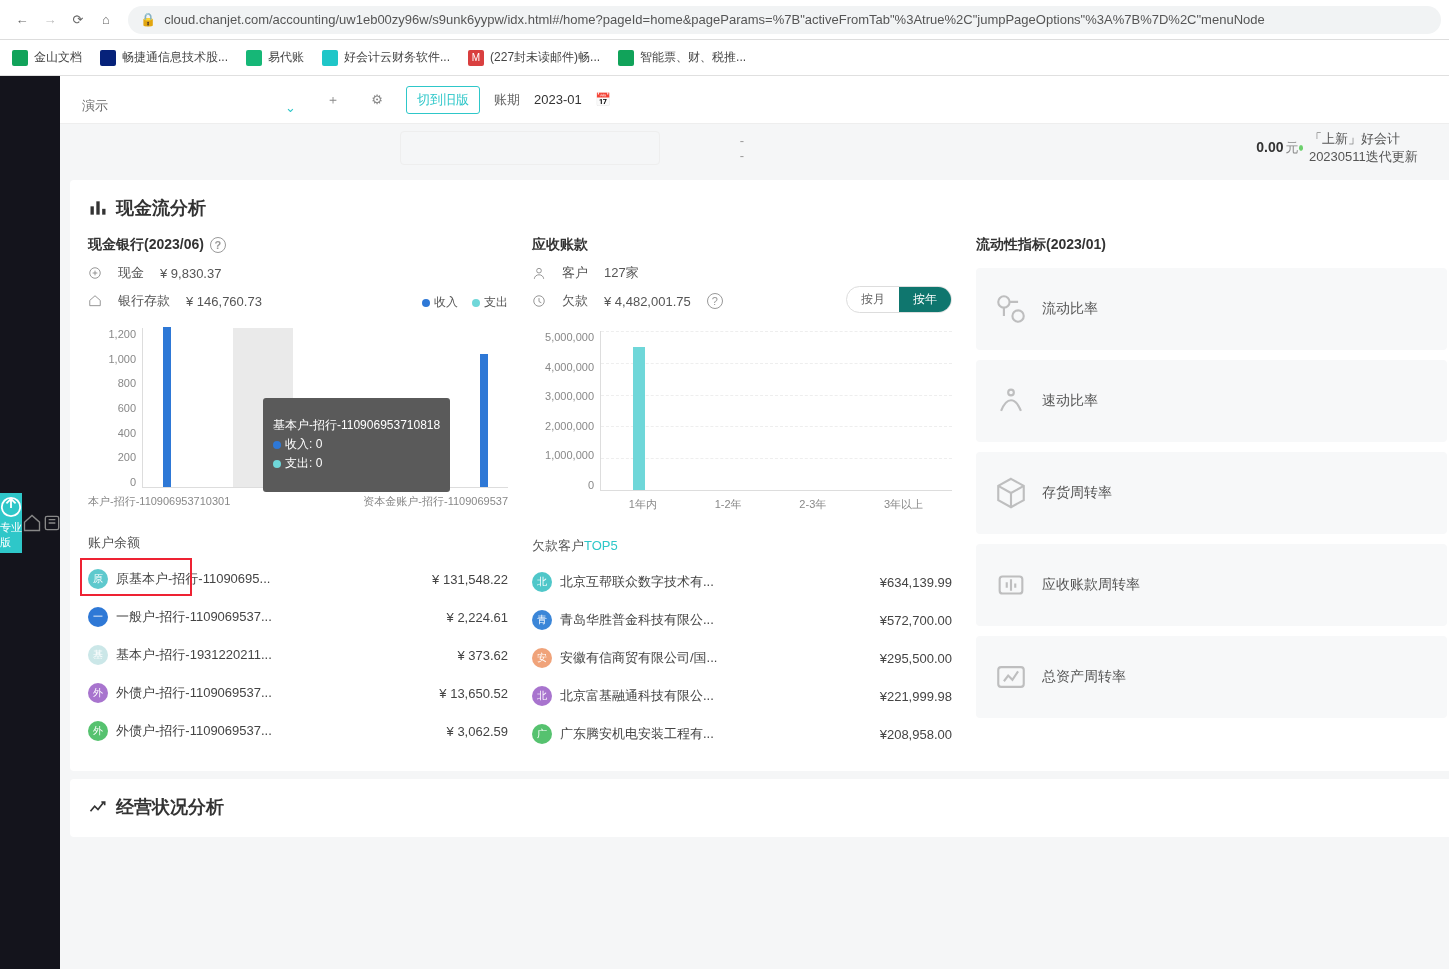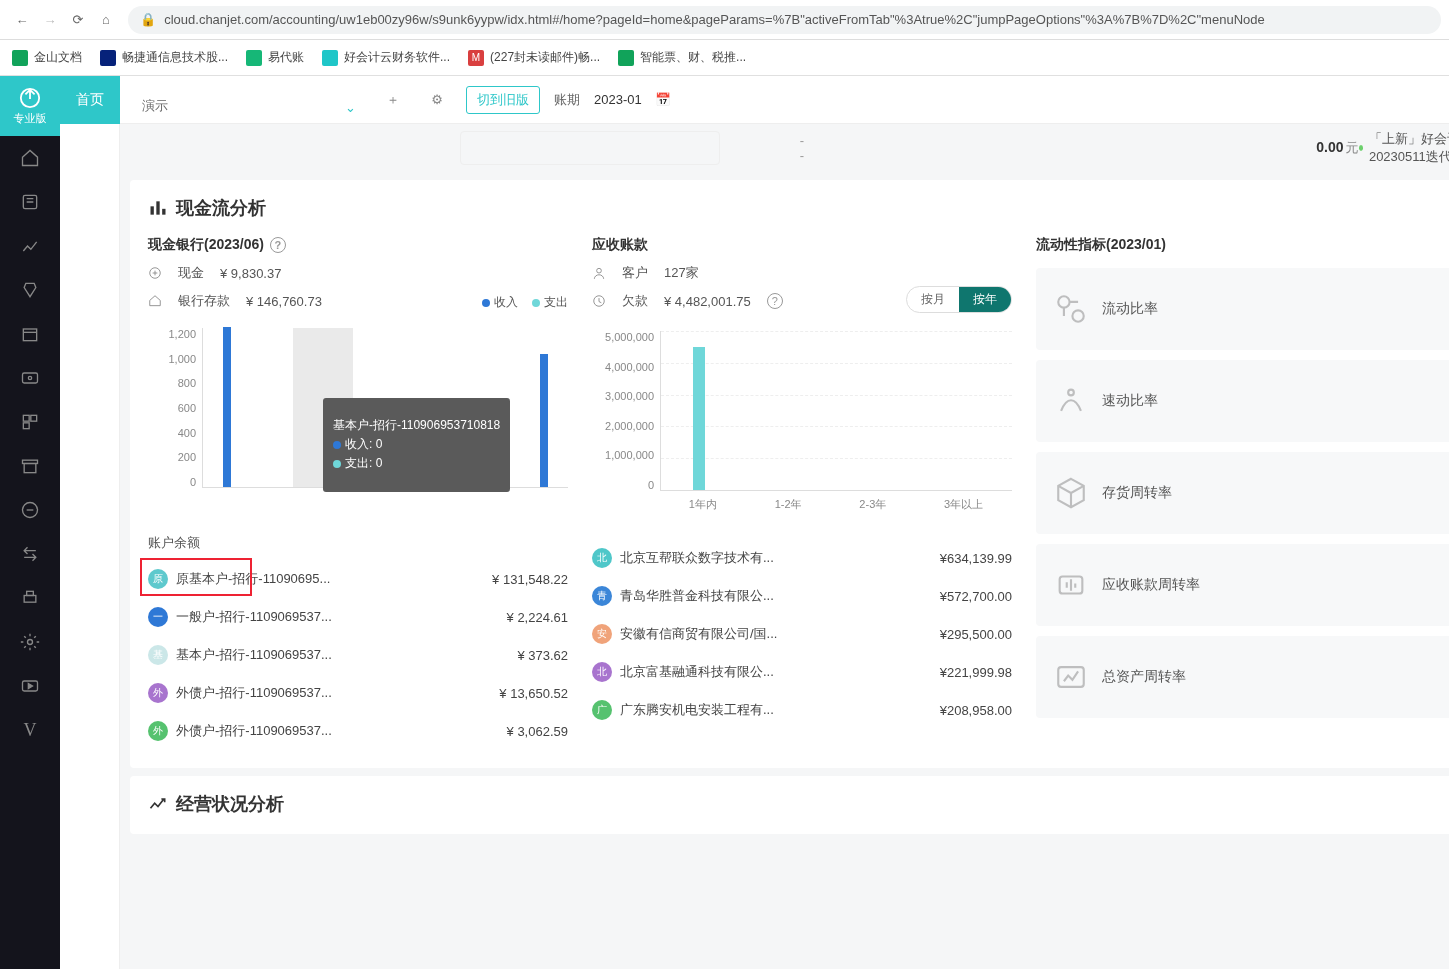--- a/index.html
+++ b/index.html
@@ -4,21 +4,21 @@
 <style>
 *{margin:0;padding:0;box-sizing:border-box;font-family:"Microsoft YaHei",Arial,sans-serif}
 body{width:1449px;height:969px;overflow:hidden;background:#fff;font-size:13px;color:#333}
 .browser-bar{height:40px;display:flex;align-items:center;padding:0 8px;border-bottom:1px solid #ddd;background:#fff}
 .nav-btn{width:28px;height:28px;display:flex;align-items:center;justify-content:center;color:#666;cursor:pointer}
 .url-bar{flex:1;height:28px;border-radius:14px;background:#f1f3f4;display:flex;align-items:center;padding:0 12px;margin-left:8px;color:#555;font-size:13px}
 .bookmarks{height:36px;display:flex;align-items:center;padding:0 12px;gap:18px;border-bottom:1px solid #e0e0e0;font-size:12px;color:#444}
 .bk-item{display:flex;align-items:center;gap:6px}
 .bk-icon{width:16px;height:16px;border-radius:2px}
 .app{display:flex;height:calc(100% - 76px)}
-.left-rail{width:60px;background:#14141c;color:#fff;display:flex;flex-direction:column;align-items:center;padding-top:0}
+.left-rail{width:60px;background:#14141c;color:#fff;display:flex;flex-direction:row;align-items:center;padding-top:0}
 .logo-cell{width:60px;height:60px;background:#2ec7c9;display:flex;flex-direction:column;align-items:center;justify-content:center;font-size:11px;color:#fff}
 .rail-icon{width:60px;height:44px;display:flex;align-items:center;justify-content:center;color:#888;font-size:18px}
 .rail-icon svg{width:20px;height:20px}
 .tabs-col{width:60px;background:#fff;border-right:1px solid #eee}
 .tab-home{width:60px;height:48px;background:#2ec7c9;color:#fff;display:flex;align-items:center;justify-content:center;font-size:14px}
 .main{flex:1;display:flex;flex-direction:column;background:#f5f6f7}
 .topbar{height:48px;background:#fff;border-bottom:1px solid #eee;display:flex;align-items:center;padding:0 14px;gap:14px}
 .sel{width:230px;height:30px;border:none;display:flex;align-items:flex-end;justify-content:space-between;padding:0 8px;color:#666}
 .ibtn{width:30px;height:30px;display:flex;align-items:center;justify-content:center;color:#888}
 .oldver{border:1px solid #2ec7c9;color:#2ec7c9;padding:4px 10px;border-radius:3px;font-size:13px}
@@ -187,23 +187,20 @@
       </div>
     <div class="rail-icon">
         <svg viewBox="0 0 24 24" fill="none" stroke="currentColor" stroke-width="1.6">
           <rect x="3" y="6" width="18" height="12" rx="2"></rect>
           <path d="M10 9l5 3-5 3z" fill="currentColor"></path>
         </svg>
       </div>
     <div class="rail-icon" style="font-family:serif;font-size:18px;color:#888">V</div>
   </div>
 
-  <div class="tabs-col">
-    <div class="tab-home">首页</div>
-  </div>
 
   <div class="main">
     <div class="topbar">
       <div class="sel">
         <span>演示</span>
         <span style="color:#2ec7c9">⌄</span>
       </div>
       <div class="ibtn">＋</div>
       <div class="ibtn">⚙</div>
       <div class="oldver">切到旧版</div>
@@ -276,20 +273,24 @@
               <div class="plot">
                 <div class="hoverband" style="left:90px"></div>
                 <div class="bar" style="left:20px;height:160px;background:#2e78d6"></div>
                 <div class="bar" style="right:20px;height:133px;background:#2e78d6"></div>
                 <div class="tooltip" style="left:120px;top:70px">
                   <div>基本户-招行-110906953710818</div>
                   <div><span class="tt-dot" style="background:#2e78d6"></span><span>收入: 0</span></div>
                   <div><span class="tt-dot" style="background:#6fd7d9"></span><span>支出: 0</span></div>
                 </div>
               </div>
+              <div class="xlabels">
+                <span>本户-招行-110906953710301</span>
+                <span>资本金账户-招行-1109069537</span>
+              </div>
             </div>
 
             <div class="redbox" style="left:-8px;top:322px;width:112px;height:38px"></div>
             <div class="sub-h">账户余额</div>
             <div class="acct-list">
               <div class="acct-row">
                   <span class="acct-name">
                     <span class="badge" style="background:#5ec9cd">原</span>
                     <span>原基本户-招行-11090695...</span>
                   </span>
@@ -298,21 +299,21 @@
               <div class="acct-row">
                   <span class="acct-name">
                     <span class="badge" style="background:#2e78d6">一</span>
                     <span>一般户-招行-1109069537...</span>
                   </span>
                   <span>¥ 2,224.61</span>
                 </div>
               <div class="acct-row">
                   <span class="acct-name">
                     <span class="badge" style="background:#cbe7e8">基</span>
-                    <span>基本户-招行-1109069537...</span>
+                    <span>基本户-招行-1931220211...</span>
                   </span>
                   <span>¥ 373.62</span>
                 </div>
               <div class="acct-row">
                   <span class="acct-name">
                     <span class="badge" style="background:#a874ce">外</span>
                     <span>外债户-招行-1109069537...</span>
                   </span>
                   <span>¥ 13,650.52</span>
                 </div>
@@ -372,20 +373,21 @@
                 <div class="bar" style="left:32px;width:12px;height:143px;background:#6fd7d9"></div>
               </div>
               <div class="xlabels xl2" style="left:68px">
                 <span>1年内</span>
                   <span>1-2年</span>
                   <span>2-3年</span>
                   <span>3年以上</span>
               </div>
             </div>
 
+            <div class="sub-h"><span>欠款客户</span><span class="top5">TOP5</span></div>
             <div class="acct-list">
               <div class="acct-row">
                   <span class="acct-name">
                     <span class="badge" style="background:#4fc7c9">北</span>
                     <span>北京互帮联众数字技术有...</span>
                   </span>
                   <span>¥634,139.99</span>
                 </div>
               <div class="acct-row">
                   <span class="acct-name">

